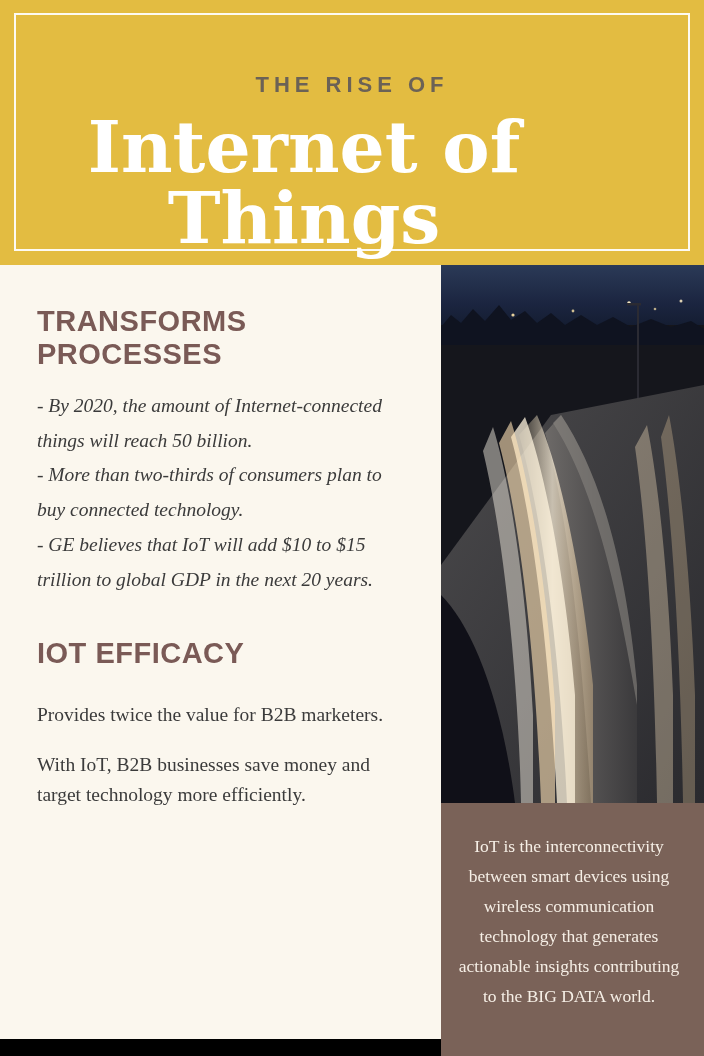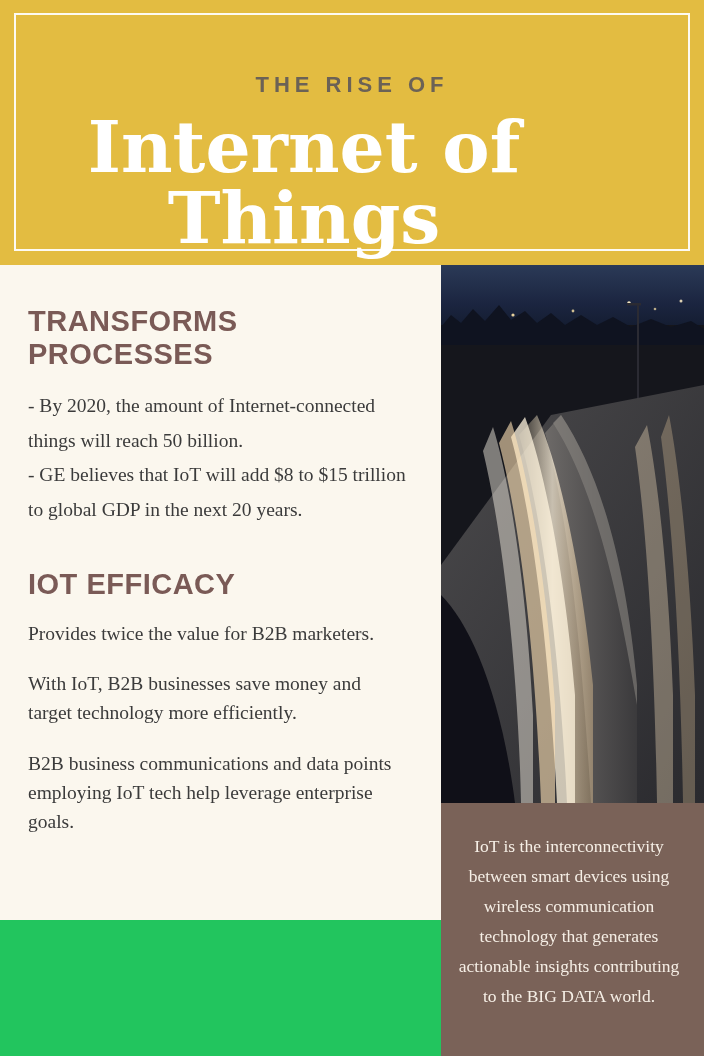--- a/index.html
+++ b/index.html
@@ -9,21 +9,21 @@
     overflow: hidden;
   }
   body {
     font-family: "Liberation Serif", serif;
     background: #fbf7ee;
   }
   .poster {
     position: relative;
     width: 704px;
     height: 1056px;
-    background: #22c55e;
+    background: #000000;
   }
 
   
   .header {
     position: absolute;
     left: 0; top: 0;
     width: 704px;
     height: 265px;
     background: #e3bc41;
   }
@@ -54,43 +54,43 @@
     font-size: 71px;
     line-height: 1;
     color: #ffffff;
   }
 
   
   .left-col {
     position: absolute;
     left: 0; top: 265px;
     width: 441px;
-    height: 655px;
+    height: 774px;
     background: #fbf7ee;
-    padding: 40px 34px 0 28px;
+    padding: 40px 34px 0 37px;
   }
   .section-heading {
     font-family: "Liberation Sans", sans-serif;
     font-weight: bold;
     font-size: 29px;
     letter-spacing: 0.5px;
     color: #7a5a56;
     margin-bottom: 18px;
   }
   .section-heading.second {
     margin-top: 40px;
-    margin-bottom: 18px;
+    margin-bottom: 30px;
   }
   .bullet-list {
     font-family: "Liberation Serif", serif;
     font-size: 19.5px;
     line-height: 1.78;
     color: #3b3b3b;
   }
-  .bullet-list div { white-space: normal; }
+  .bullet-list div { white-space: normal; font-style: italic; }
   .para {
     font-family: "Liberation Serif", serif;
     font-size: 19.5px;
     line-height: 1.5;
     color: #3b3b3b;
     margin-bottom: 21px;
     margin-top: 11px;
   }
 
   
@@ -132,27 +132,27 @@
     <div class="header-frame"></div>
     <div class="kicker">THE RISE OF</div>
     <div class="main-title">Internet of Things</div>
   </div>
 
   <div class="left-col">
 
     <div class="section-heading">TRANSFORMS PROCESSES</div>
     <div class="bullet-list">
       <div>- By 2020, the amount of Internet-connected things will reach 50 billion.</div>
-      <div>- GE believes that IoT will add $8 to $15 trillion to global GDP in the next 20 years.</div>
+      <div>- More than two-thirds of consumers plan to buy connected technology.</div>
+      <div>- GE believes that IoT will add $10 to $15 trillion to global GDP in the next 20 years.</div>
     </div>
 
     <div class="section-heading second">IOT EFFICACY</div>
     <div class="para">Provides twice the value for B2B marketers.</div>
     <div class="para">With IoT, B2B businesses save money and target technology more efficiently.</div>
-    <div class="para">B2B business communications and data points employing IoT tech help leverage enterprise goals.</div>
 
   </div>
 
   <div class="right-col">
 
     <div class="photo">
       <svg width="263" height="538" viewBox="0 0 263 538" xmlns="http://www.w3.org/2000/svg" aria-hidden="true">
         <defs>
           <linearGradient id="sky" x1="0" y1="0" x2="0" y2="1">
             <stop offset="0%" stop-color="#2b3a57"></stop>

